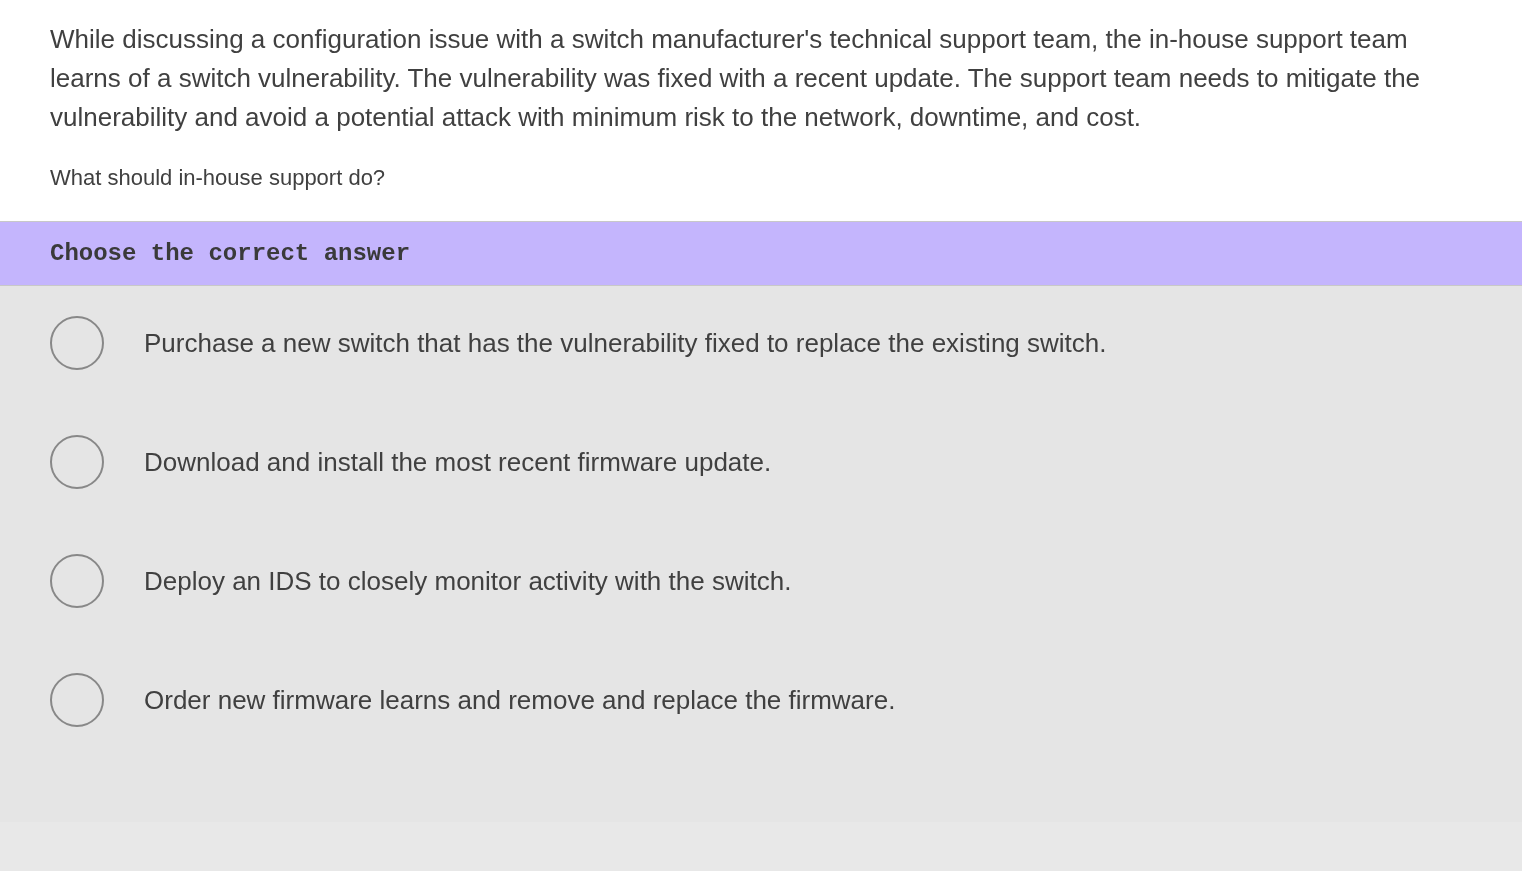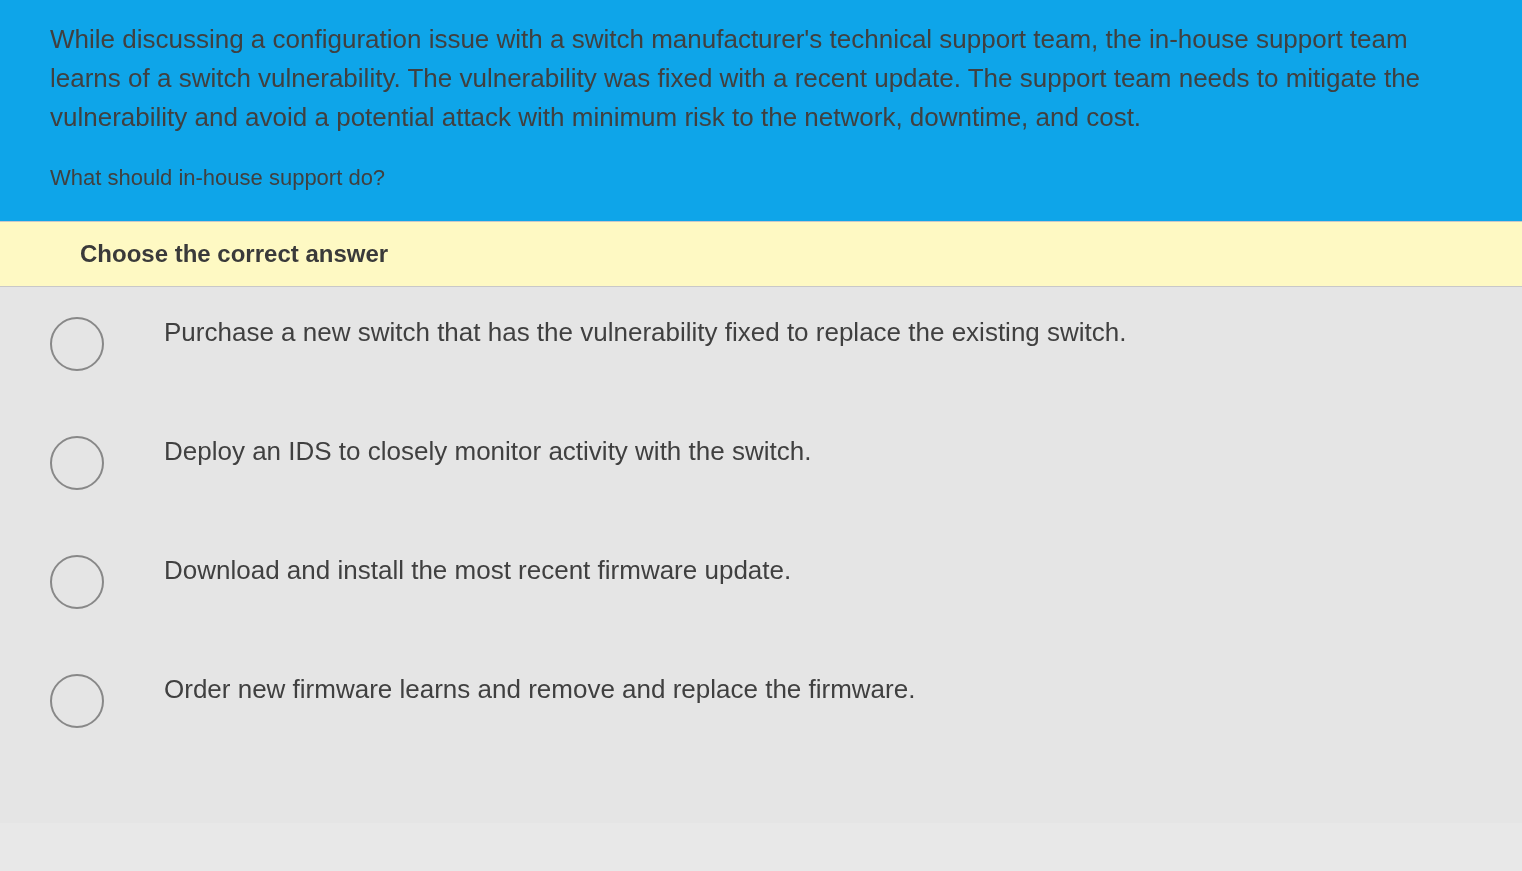--- a/index.html
+++ b/index.html
@@ -10,54 +10,54 @@
     body {
       font-family: -apple-system, BlinkMacSystemFont, "Segoe UI", Arial, sans-serif;
       background: #e8e8e8;
       color: #3a3a3a;
       padding: 0;
       width: 1522px;
       height: 871px;
     }
     .question-section {
       padding: 20px 50px 30px 50px;
-      background: #0ea5e9;
+      background: #ffffff;
       border-bottom: 1px solid #c8c8c8;
     }
     .question-text {
       font-size: 26px;
       line-height: 1.5;
       color: #404040;
       font-weight: 400;
     }
     .question-prompt {
       font-size: 22px;
       margin-top: 28px;
       color: #404040;
       font-weight: 400;
     }
     .instruction-section {
-      padding: 18px 80px;
-      background: #fef9c3;
+      padding: 18px 50px;
+      background: #c4b5fd;
       border-bottom: 1px solid #c8c8c8;
+      font-family: Liberation Mono, monospace;
     }
     .instruction-text {
       font-size: 24px;
       font-weight: 700;
       color: #3a3a3a;
     }
     .answers-section {
       padding: 30px 50px;
       background: #e5e5e5;
     }
     .answer-option {
       display: flex;
-      align-items: flex-start;
+      align-items: center;
       margin-bottom: 65px;
-      gap: 20px;
     }
     .radio-circle {
       width: 54px;
       height: 54px;
       border: 2px solid #888;
       border-radius: 50%;
       background: transparent;
       flex-shrink: 0;
       margin-right: 40px;
       cursor: pointer;
@@ -80,23 +80,23 @@
   <p class="instruction-text">Choose the correct answer</p>
 </div>
 
 <div class="answers-section">
   <div class="answer-option">
     <div class="radio-circle"></div>
     <span class="answer-text">Purchase a new switch that has the vulnerability fixed to replace the existing switch.</span>
   </div>
   <div class="answer-option">
     <div class="radio-circle"></div>
-    <span class="answer-text">Deploy an IDS to closely monitor activity with the switch.</span>
+    <span class="answer-text">Download and install the most recent firmware update.</span>
   </div>
   <div class="answer-option">
     <div class="radio-circle"></div>
-    <span class="answer-text">Download and install the most recent firmware update.</span>
+    <span class="answer-text">Deploy an IDS to closely monitor activity with the switch.</span>
   </div>
   <div class="answer-option">
     <div class="radio-circle"></div>
     <span class="answer-text">Order new firmware learns and remove and replace the firmware.</span>
   </div>
 </div>
 
 </body></html>

